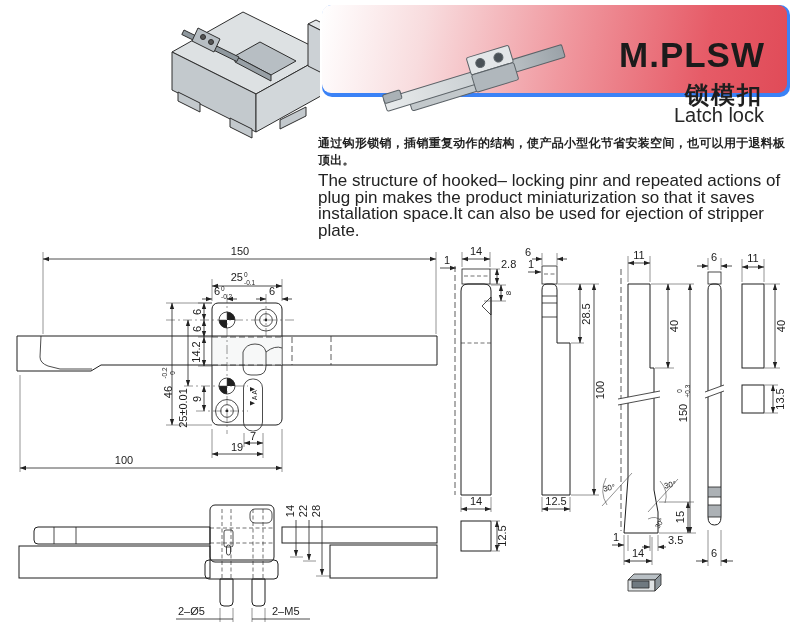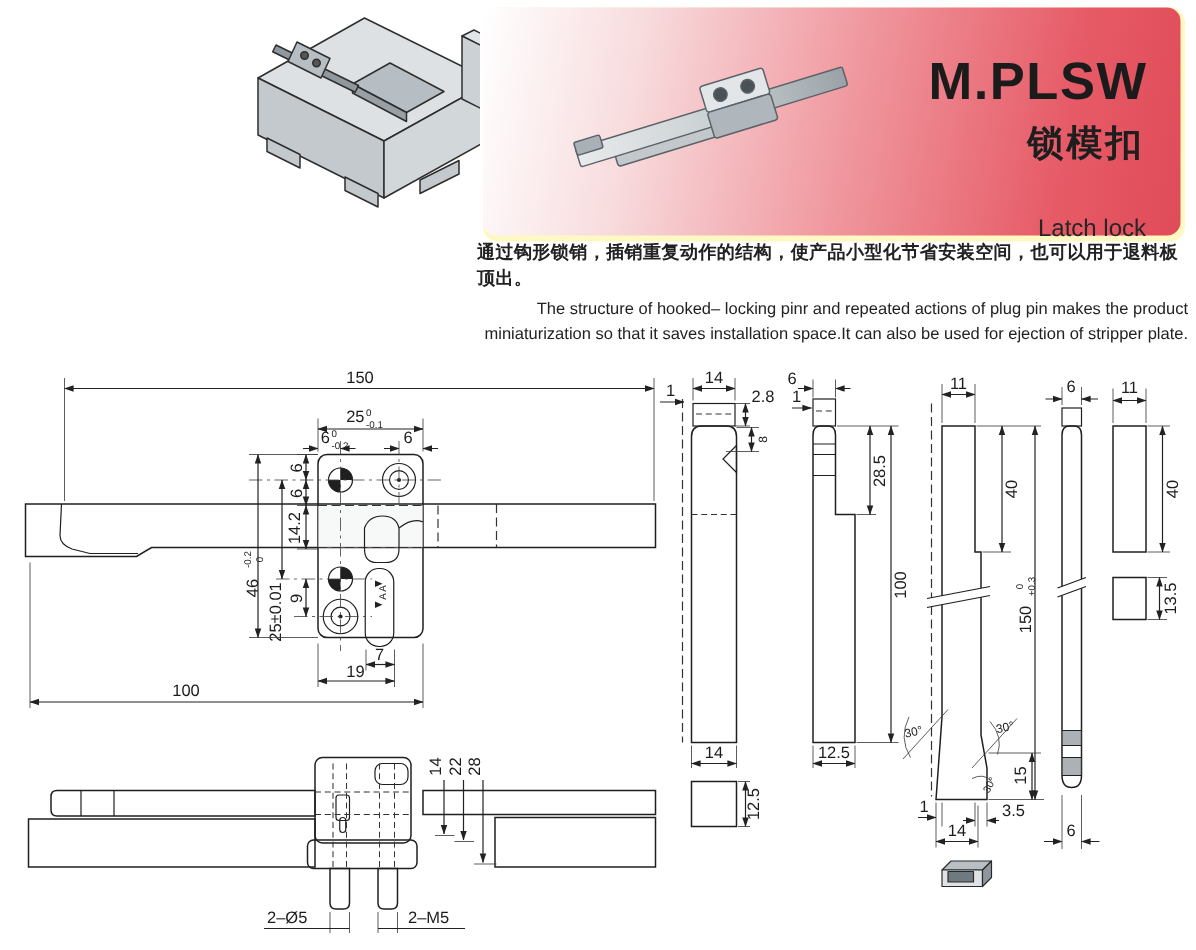--- a/index.html
+++ b/index.html
@@ -1,28 +1,28 @@
 <!DOCTYPE html>
 <html><head>
 <meta charset="utf-8">
 <style>
   html,body{margin:0;padding:0;background:#fff;}
   body{width:797px;height:633px;position:relative;font-family:"Liberation Sans",sans-serif;overflow:hidden;}
   .abs{position:absolute;}
   
-  .banner-wrap{left:322px;top:5px;width:468px;height:156px;background:#fef9c3;border-radius:10px;padding:0;}
+  .banner-wrap{left:322px;top:5px;width:468px;height:92px;background:#3b82f6;border-radius:10px;padding:0;}
   .banner{position:absolute;left:0;top:0;right:3px;bottom:4px;border-radius:9px;
     background:linear-gradient(100deg,#ffffff 0%,#f8dcde 22%,#f0989f 52%,#e65b67 82%,#e04b58 100%);}
   .model{position:absolute;right:22px;top:30px;font-size:35px;font-weight:bold;color:#1b1b1b;letter-spacing:1px;}
   .name-cn{position:absolute;right:24px;top:74px;font-size:24px;font-weight:bold;color:#1e1e1e;letter-spacing:2px;}
-  .name-en{position:absolute;right:23px;top:99px;font-size:16px;color:#262626;margin-top:40px;}
+  .name-en{position:absolute;right:23px;top:99px;font-size:20px;color:#262626;}
   
-  .desc{left:318px;top:160px;width:474px;color:#222;}
+  .desc{left:318px;top:135px;width:474px;color:#222;}
   .desc .cn{font-size:12px;font-weight:bold;letter-spacing:0.3px;margin-bottom:4px;}
-  .desc .en{font-size:11px;line-height:16.5px;text-align:right;}
+  .desc .en{font-size:17px;line-height:16.5px;}
   
   svg{position:absolute;}
   .o{stroke:#1f1f1f;stroke-width:1;fill:none;}
   .o2{stroke:#1f1f1f;stroke-width:0.8;fill:none;}
   .dim{stroke:#222;stroke-width:0.8;fill:none;}
   .ext{stroke:#3a3a3a;stroke-width:0.55;fill:none;}
   .hd{stroke:#333;stroke-width:0.8;fill:none;stroke-dasharray:6 3;}
   .hd2{stroke:#333;stroke-width:0.7;fill:none;stroke-dasharray:4 2.5;}
   .cl{stroke:#444;stroke-width:0.55;fill:none;stroke-dasharray:9 3 2 3;}
   text{font-family:"Liberation Sans",sans-serif;font-size:11px;fill:#1c1c1c;}

